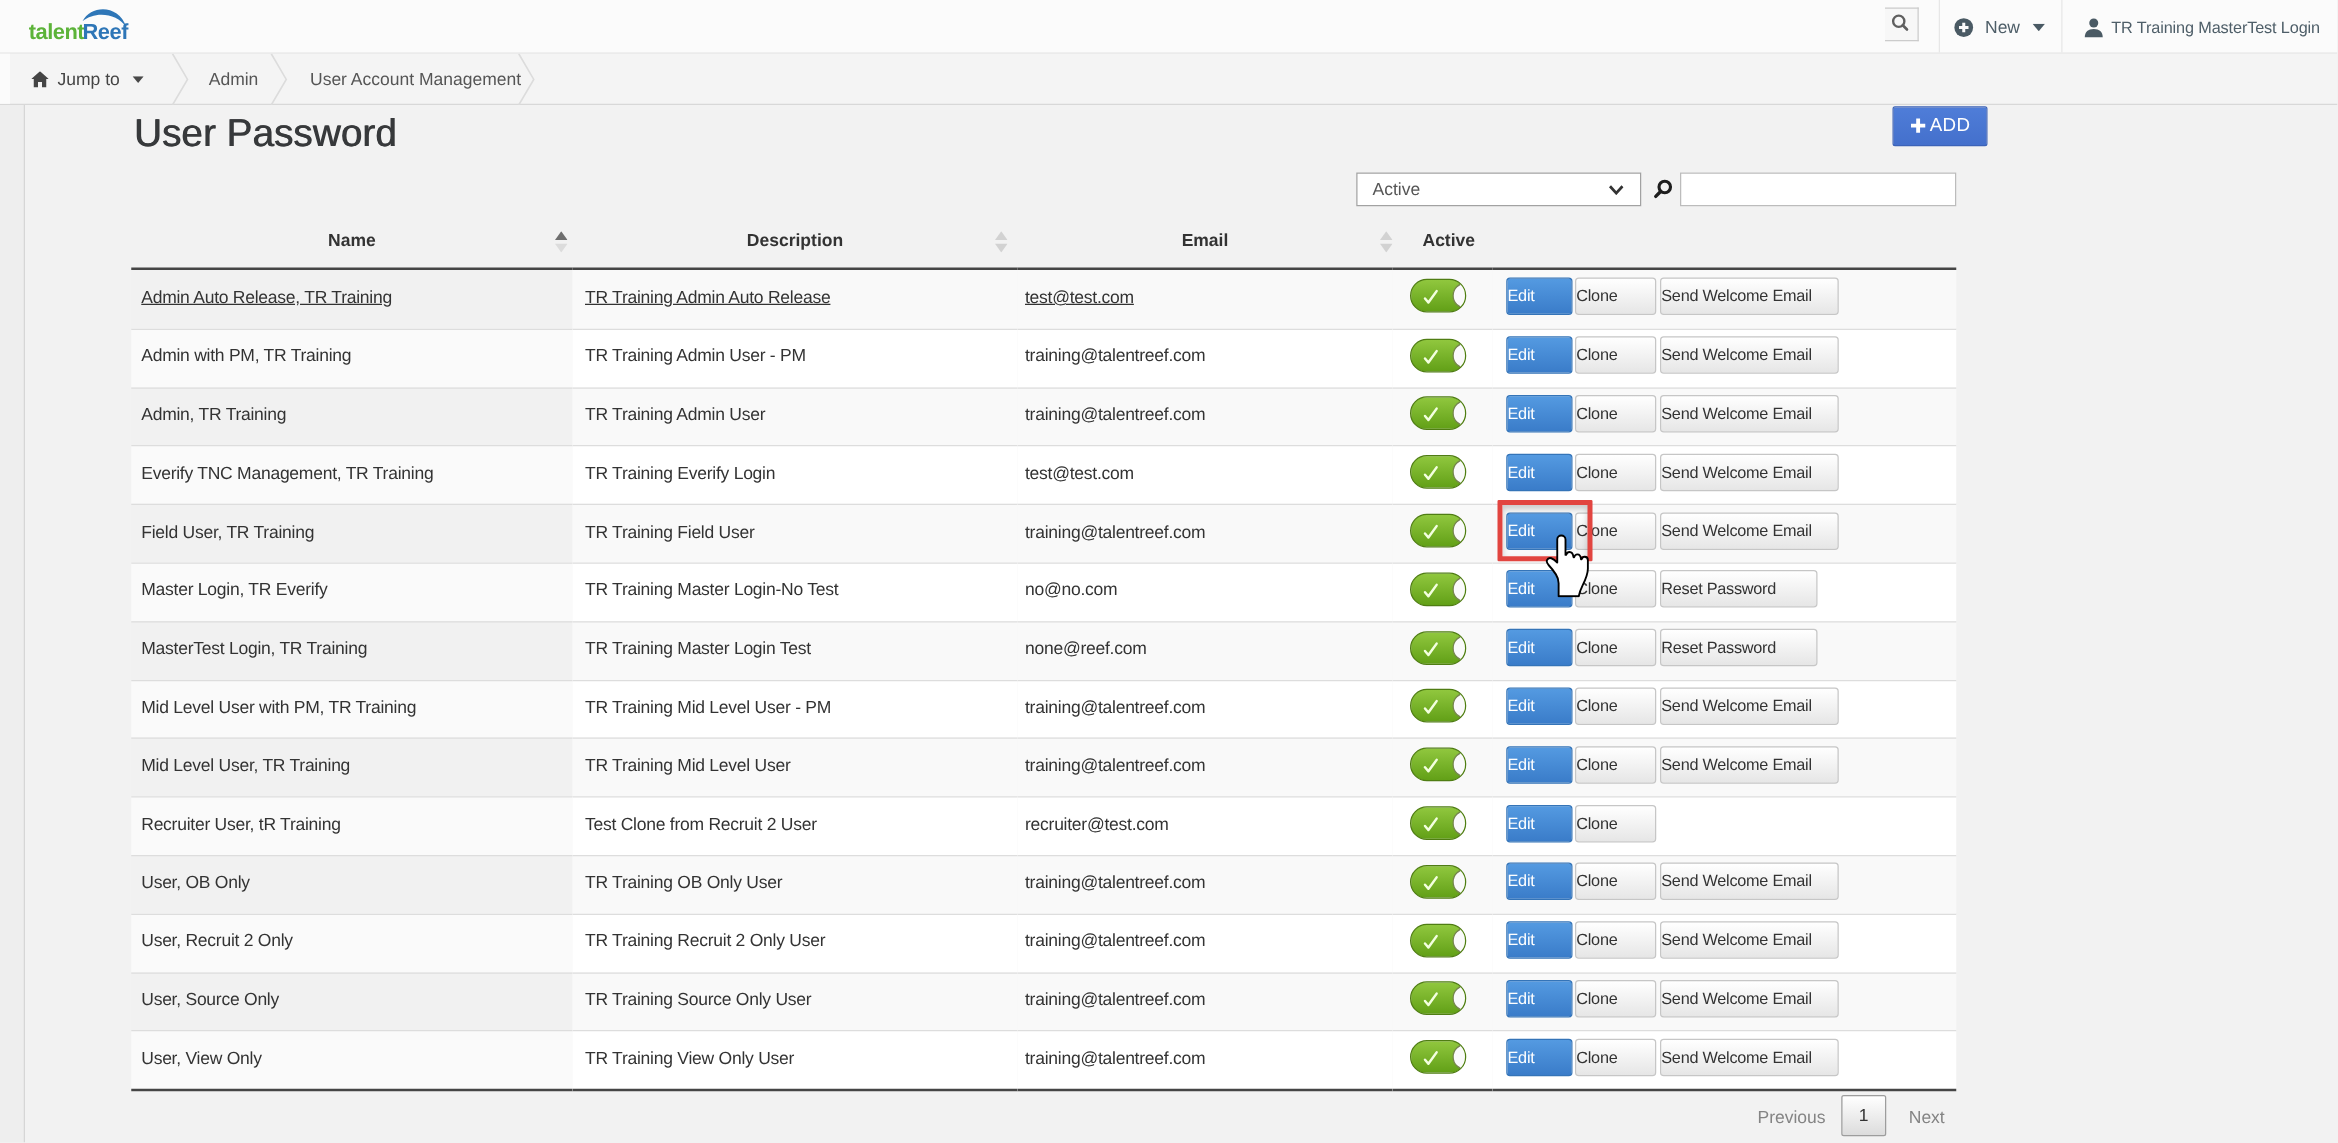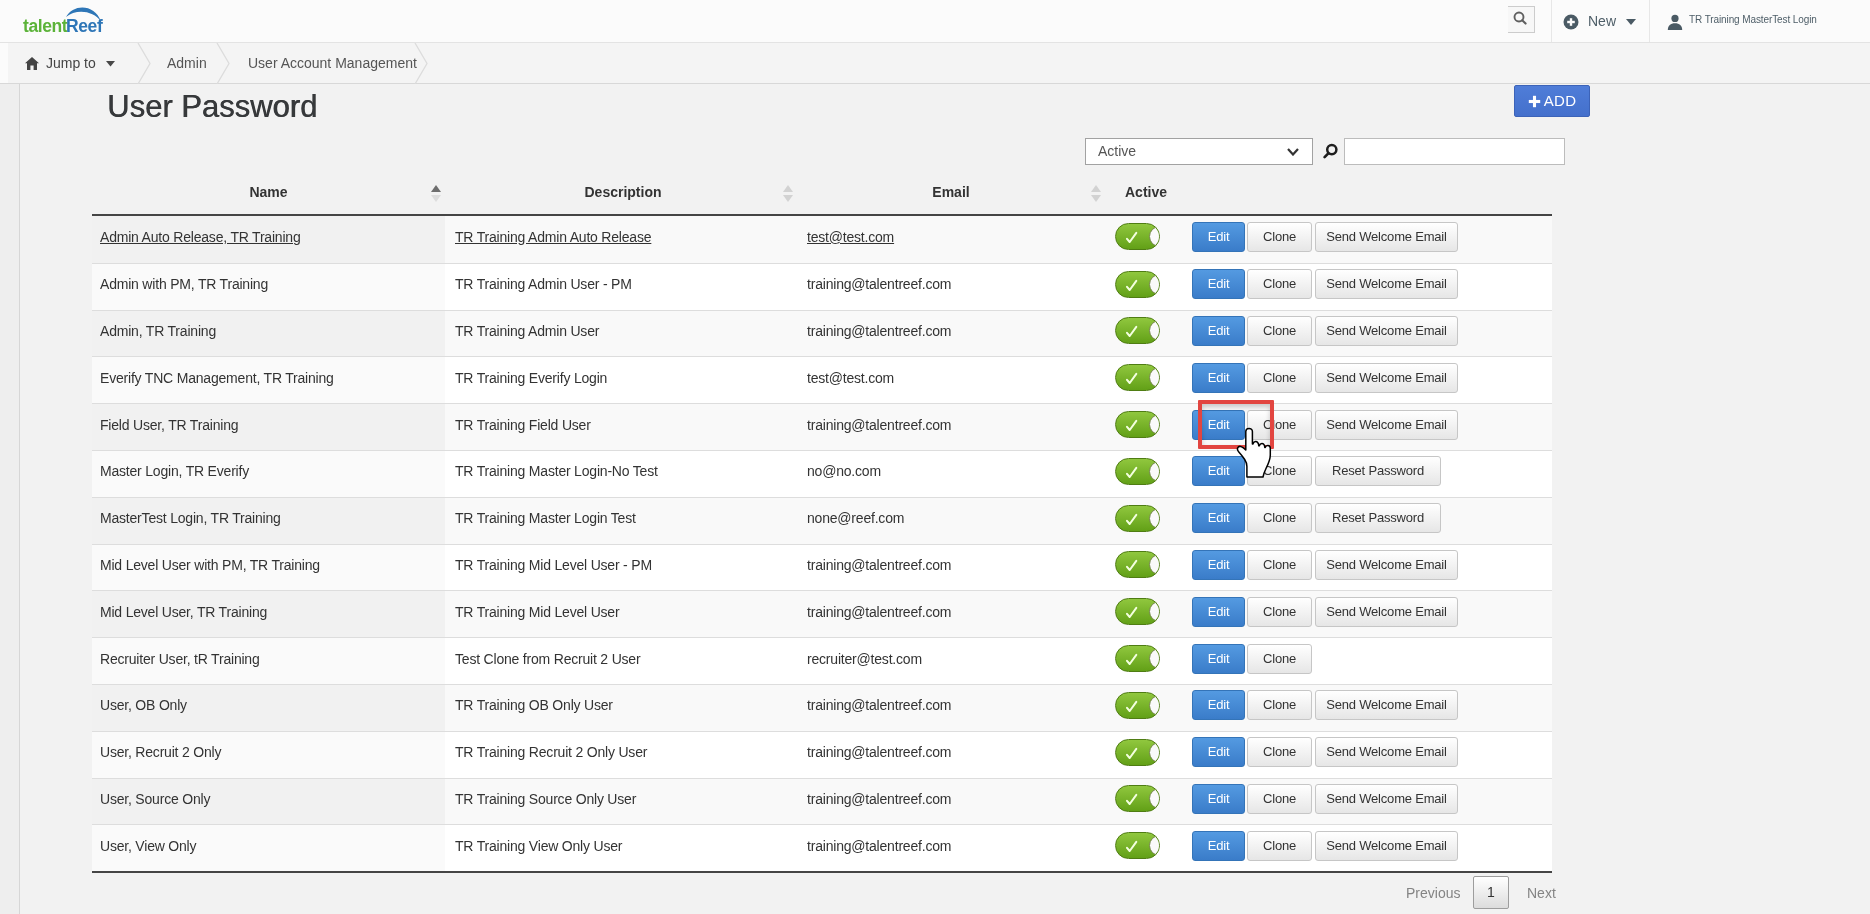--- a/index.html
+++ b/index.html
@@ -21,33 +21,33 @@
 
 
 #leftstrip { position:absolute; left:0; top:84px; width:20px; height:830px; background:#eeeeee; border-right:1px solid #d6d6d6; }
 #pgtitle { position:absolute; left:107px; top:89px; font-size:31px; letter-spacing:0px; color:#37393b; text-shadow:0.6px 0 0 #37393b; }
 #addbtn { position:absolute; left:1491px; top:85px; width:76px; height:32px; border-radius:2px; background:linear-gradient(#4f7dd8,#4470cc); border:1px solid #3c63b8; color:#fff; font-size:15px; letter-spacing:0.3px; text-align:center; line-height:30px;margin-left:23px; }
 #filtersel { position:absolute; left:1085px; top:138px; width:228px; height:27px; background:#fff; border:1px solid #a2a2a2; }
 #filtersel span { position:absolute; left:12px; top:0; line-height:25px; font-size:14px; color:#555; }
 #filterinp { position:absolute; left:1344px; top:138px; width:221px; height:27px; background:#fff; border:1px solid #bcbcbc; }
 
 
-#tbl { position:absolute; left:92px; top:177px; width:1460px; border-collapse:separate; border-spacing:0; table-layout:fixed; font-size:14px; letter-spacing:-0.2px; color:#333; }
+#tbl { position:absolute; left:105px; top:177px; width:1460px; border-collapse:separate; border-spacing:0; table-layout:fixed; font-size:14px; letter-spacing:-0.2px; color:#333; }
 #tbl tbody tr:last-child td { border-bottom:2px solid #454545; height:48.3px; }
 #tbl th { height:39px; font-size:14px; font-weight:bold; color:#333; border-bottom:2px solid #454545; position:relative; vertical-align:middle; padding-bottom:7px; }
 #tbl td { height:46.8px; vertical-align:middle; border-top:1px solid #ddd; padding-bottom:5px; }
 #tbl tr.r1 td { border-top:none;text-decoration:underline; }
 td.name { padding-left:8px; }
 td.desc { padding-left:10px; }
 td.email { padding-left:6px; }
 tr.odd td { background:#f9f9f9; }
 tr.odd td.name { background:#f1f1f1; }
 tr.even td { background:#ffffff; }
 tr.even td.name { background:#fafafa; }
-.btn { display:inline-block; height:30px; border-radius:3px; font-size:13px; letter-spacing:-0.2px; text-align:center; line-height:28px; vertical-align:middle; }
+.btn { display:inline-block; height:30px; border-radius:3px; font-size:13px; letter-spacing:-0.2px; text-align:left; line-height:28px; vertical-align:middle; }
 #tbl th { letter-spacing:0; }
 .btn-edit { width:53px; background:linear-gradient(#549ae1,#3a7cc9); border:1px solid #3474b8; color:#fff; }
 .btn-def { background:linear-gradient(#ffffff,#e6e6e6); border:1px solid #c6c6c6; color:#333; }
 .btn-clone { width:65px; margin-left:2px; }
 .btn-swe { width:143px; margin-left:3px; }
 .btn-rp { width:126px; margin-left:3px; }
 .toggle { position:relative; width:45px; height:27px; margin-left:14px; border-radius:14px; background:linear-gradient(#90c73e,#62a017); border:1px solid #4f7d13; overflow:hidden; }
 .toggle .knob { position:absolute; left:33px; top:2px; width:21px; height:21px; border-radius:50%; background:#fafafa; border:1px solid #75854d; }
 .toggle svg { position:absolute; left:8px; top:6px; }
 
@@ -84,21 +84,21 @@
     <span class="abs navtxt" style="left:36px;top:13px">New</span>
     <svg class="abs" style="left:74px;top:19px" width="10" height="6" viewBox="0 0 10 6">
         <path d="M0,0 L10,0 L5,6 Z" fill="#4a5a64"></path>
       </svg>
   </div>
   <div id="usergrp">
     <svg class="abs" style="left:17px;top:14px" width="16" height="16" viewBox="0 0 16 16">
         <circle cx="8" cy="4.4" r="3.6" fill="#4a5a64"></circle>
         <path d="M0.8,16 C0.8,11.4 3.6,9.2 8,9.2 C12.4,9.2 15.2,11.4 15.2,16 Z" fill="#4a5a64"></path>
       </svg>
-    <span class="abs navtxt" style="left:39px;top:14px;font-size:10px;letter-spacing:-0.1px">TR Training MasterTest Login</span>
+    <span class="abs navtxt" style="left:39px;top:14px;font-size:13px;letter-spacing:-0.1px">TR Training MasterTest Login</span>
   </div>
 </div>
 
 <div id="crumb">
   <div class="abs" style="left:0;top:0;width:8px;height:40px;background:#fbfbfb"></div>
   <svg class="abs" style="left:25px;top:14px" width="14" height="13" viewBox="0 0 14 13">
       <path d="M7,0 L14,6.2 L12,6.2 L12,13 L8.6,13 L8.6,8.6 L5.4,8.6 L5.4,13 L2,13 L2,6.2 L0,6.2 Z" fill="#444"></path>
     </svg>
   <span class="txt" style="left:46px;color:#444">Jump to</span>
   <svg class="abs" style="left:106px;top:18px" width="9" height="5.5" viewBox="0 0 10 6">

